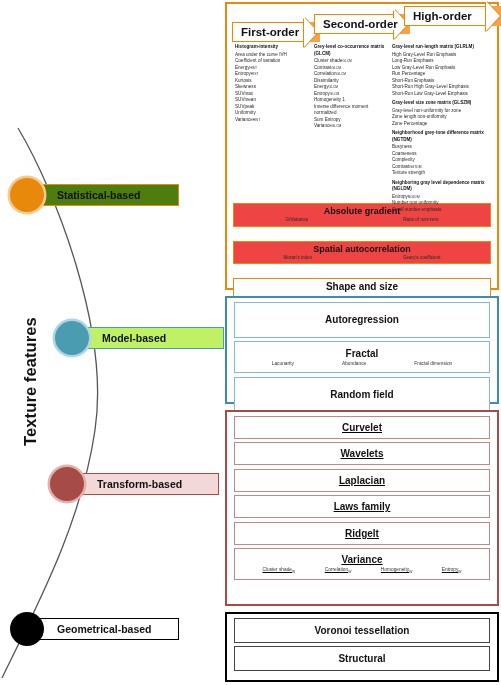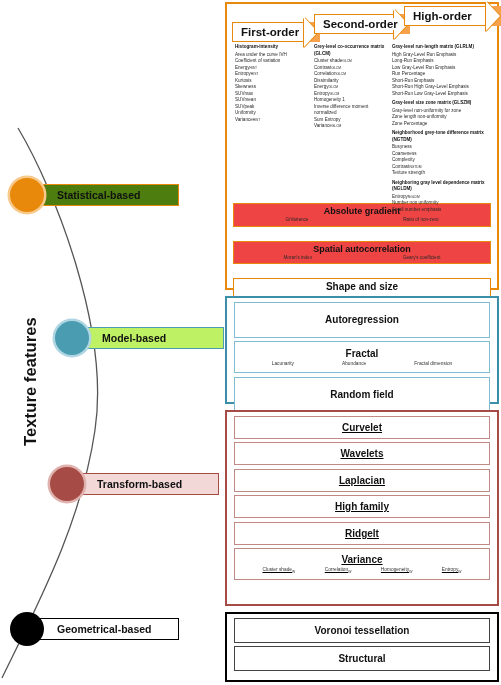--- a/index.html
+++ b/index.html
@@ -289,21 +289,21 @@
       <div class="item-box trans-bx">
         <div class="lbl">Curvelet</div>
       </div>
       <div class="item-box trans-bx">
         <div class="lbl">Wavelets</div>
       </div>
       <div class="item-box trans-bx">
         <div class="lbl">Laplacian</div>
       </div>
       <div class="item-box trans-bx">
-        <div class="lbl">High family</div>
+        <div class="lbl">Laws family</div>
       </div>
       <div class="item-box trans-bx">
         <div class="lbl">Ridgelt</div>
       </div>
       <div class="item-box trans-bx tall">
         <div class="lbl">Variance</div>
         <div class="sub-row">
           <span><span>Cluster shade</span><sub>W</sub></span>
           <span><span>Correlation</span><sub>W</sub></span>
           <span><span>Homogeneity</span><sub>W</sub></span>

